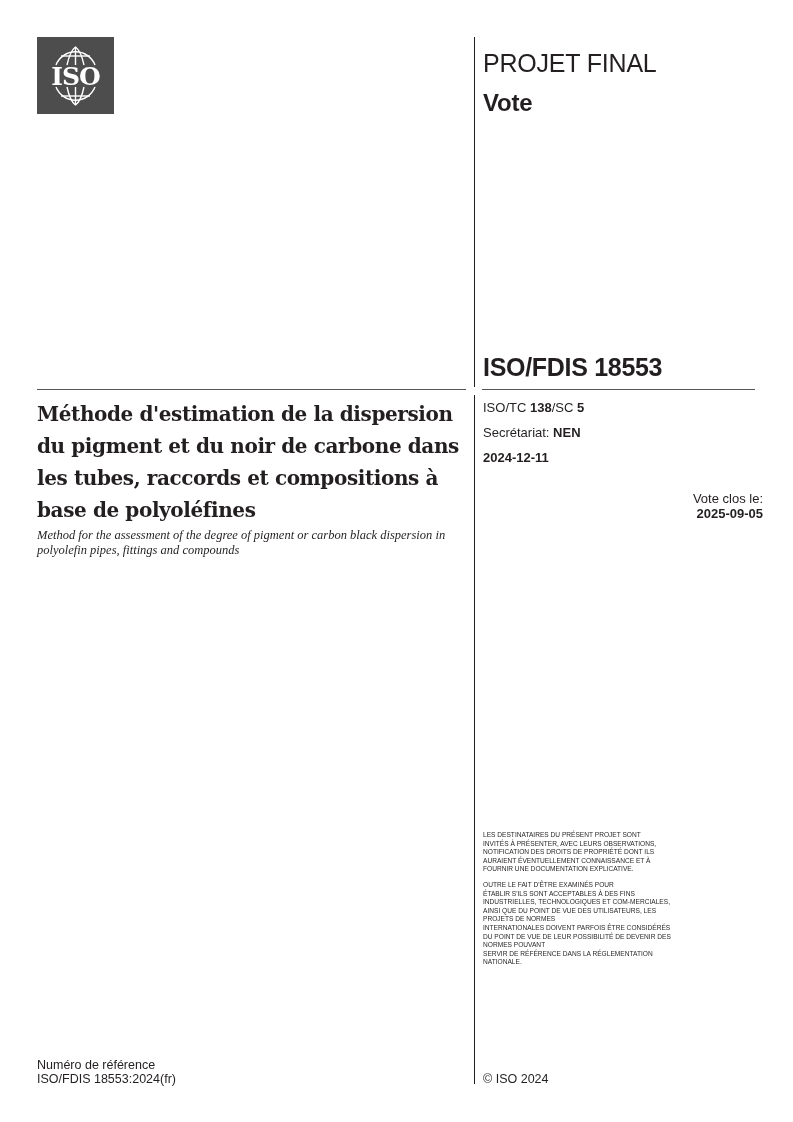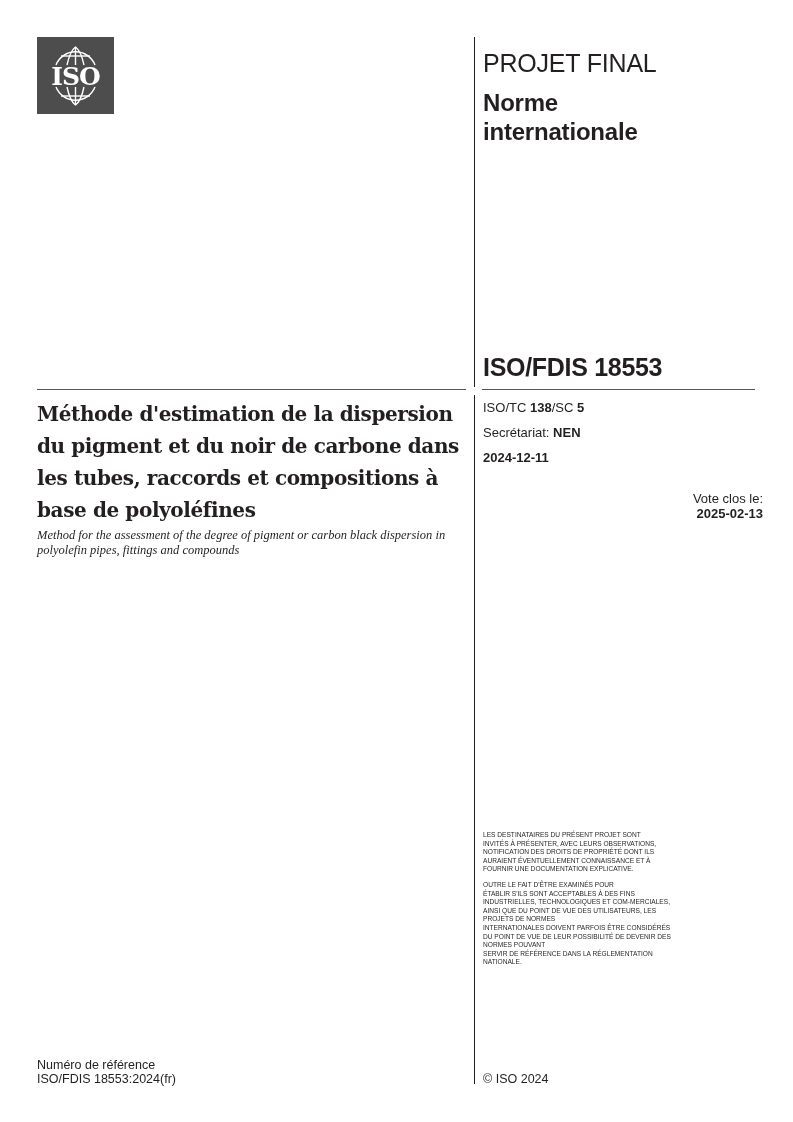--- a/index.html
+++ b/index.html
@@ -71,37 +71,36 @@
   </svg>
 </div>
 
 <div class="abs vline-top"></div>
 <div class="abs vline-bot"></div>
 <div class="abs hrule-left"></div>
 <div class="abs hrule-right"></div>
 
 <div class="abs status-title">PROJET FINAL</div>
 <div class="abs status-sub">
-  <div>Norme</div>
-  <div>internationale</div>
+  <div>Vote</div>
 </div>
 
 <div class="abs docnum">ISO/FDIS 18553</div>
 
 <div class="abs meta" style="top:400px;"><span>ISO/TC </span><b>138</b><span>/SC </span><b>5</b></div>
 
 <div class="abs meta" style="top:425px;"><span>Secrétariat: </span><b>NEN</b></div>
 
 <div class="abs meta" style="top:450px;">
   <div style="font-weight:bold;">2024-12-11</div>
 </div>
 
 <div class="abs meta" style="top:491px;text-align:right;">
   <div>Vote clos le:</div>
-  <div style="font-weight:bold;">2025-02-13</div>
+  <div style="font-weight:bold;">2025-09-05</div>
 </div>
 
 <div class="abs title-fr">Méthode d'estimation de la dispersion du pigment et du noir de carbone dans les tubes, raccords et compositions à base de polyoléfines</div>
 <div class="abs title-en">Method for the assessment of the degree of pigment or carbon black dispersion in polyolefin pipes, fittings and compounds</div>
 
 <div class="abs notice" style="top:831px;">
   <p>LES DESTINATAIRES DU PRÉSENT PROJET SONT
 INVITÉS À PRÉSENTER, AVEC LEURS OBSERVATIONS,
 NOTIFICATION DES DROITS DE PROPRIÉTÉ DONT ILS
 AURAIENT ÉVENTUELLEMENT CONNAISSANCE ET À

